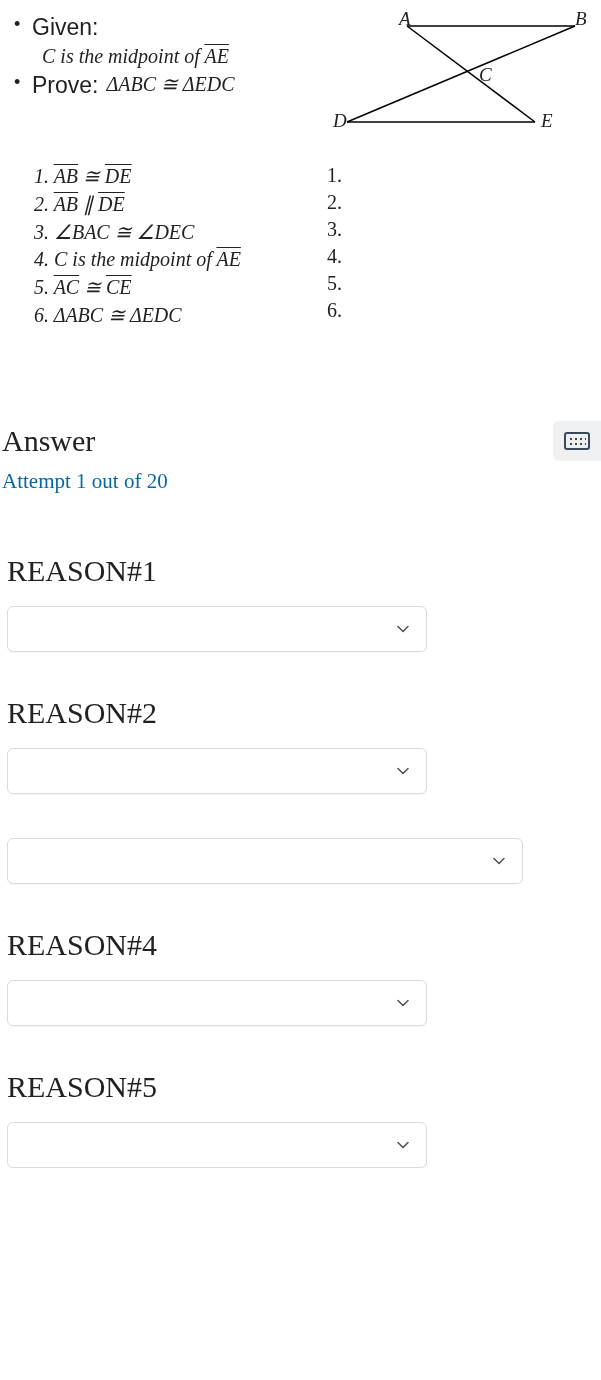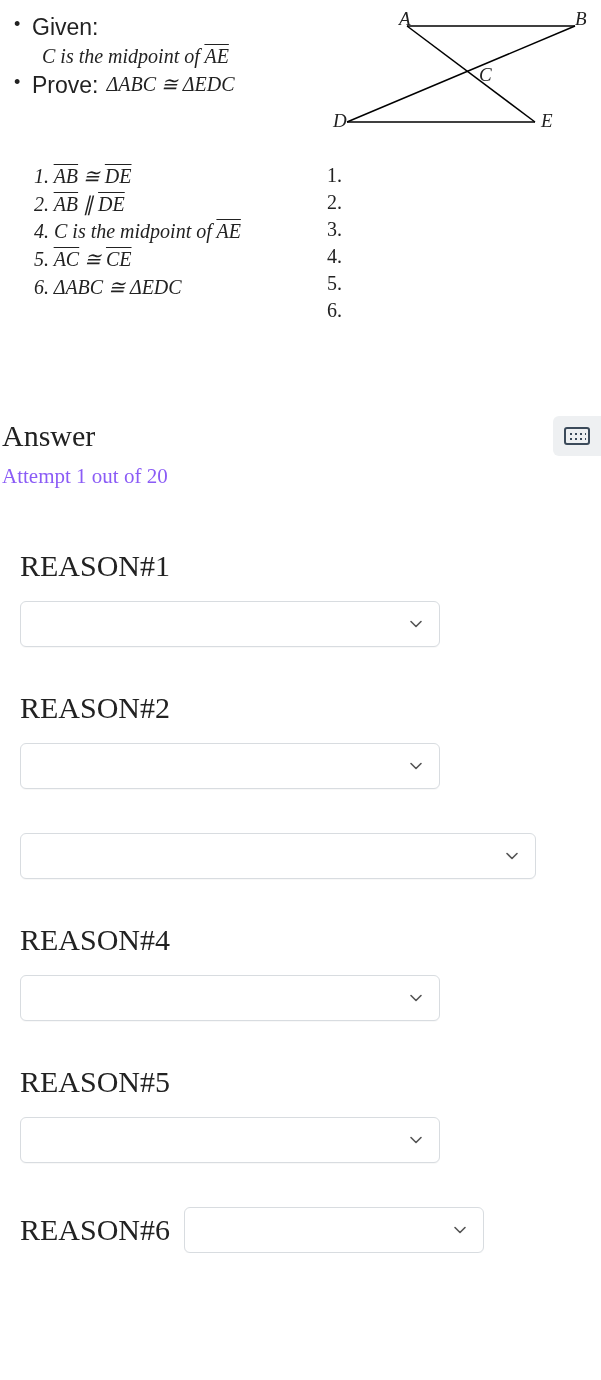--- a/index.html
+++ b/index.html
@@ -42,23 +42,23 @@
       radial-gradient(circle at 3px 3px, #3b4a5a 1px, transparent 1px),
       radial-gradient(circle at 8px 3px, #3b4a5a 1px, transparent 1px),
       radial-gradient(circle at 13px 3px, #3b4a5a 1px, transparent 1px),
       radial-gradient(circle at 18px 3px, #3b4a5a 1px, transparent 1px),
       radial-gradient(circle at 3px 8px, #3b4a5a 1px, transparent 1px),
       radial-gradient(circle at 8px 8px, #3b4a5a 1px, transparent 1px),
       radial-gradient(circle at 13px 8px, #3b4a5a 1px, transparent 1px),
       radial-gradient(circle at 18px 8px, #3b4a5a 1px, transparent 1px);
   }
 
-  .attempt { color: #8b5cf6; font-family: Georgia, serif; font-size: 21px; padding: 8px 0 0 2px; }
-
-  .reason-block { margin-top: 44px; padding-left: 20px; }
+  .attempt { color: #0369a1; font-family: Georgia, serif; font-size: 21px; padding: 8px 0 0 2px; }
+
+  .reason-block { margin-top: 44px; padding-left: 7px; }
   .reason-block.first { margin-top: 60px; }
   .reason-title { font-family: Georgia, serif; font-size: 30px; margin-bottom: 18px; }
   .inline-row { display: flex; align-items: center; gap: 14px; }
   .inline-row .reason-title { margin-bottom: 0; }
 
   .dropdown {
     position: relative;
     height: 46px;
     border: 1px solid #d8dce0;
     border-radius: 6px;
@@ -111,20 +111,21 @@
         <span class="diagram-label" style="left:-4px; top:96px;">D</span>
         <span class="diagram-label" style="left:204px; top:96px;">E</span>
       </div>
     </div>
   </div>
 
   <div class="sr">
     <div class="stcol">
       <div class="strow"><span class="num">1.</span> <span><span class="ov">AB</span> ≅ <span class="ov">DE</span></span></div>
       <div class="strow"><span class="num">2.</span> <span><span class="ov">AB</span> ∥ <span class="ov">DE</span></span></div>
+      <div class="strow"><span class="num">3.</span> <span>∠BAC ≅ ∠DEC</span></div>
       <div class="strow"><span class="num">4.</span> <span>C is the midpoint of <span class="ov">AE</span></span></div>
       <div class="strow"><span class="num">5.</span> <span><span class="ov">AC</span> ≅ <span class="ov">CE</span></span></div>
       <div class="strow"><span class="num">6.</span> <span>ΔABC ≅ ΔEDC</span></div>
     </div>
     <div class="rscol">
       <div class="rsrow">1.</div>
       <div class="rsrow">2.</div>
       <div class="rsrow">3.</div>
       <div class="rsrow">4.</div>
       <div class="rsrow">5.</div>
@@ -189,26 +190,14 @@
     <div class="reason-title">REASON#5</div>
     <div class="dropdown w-a">
       <span class="chev">
         <svg viewBox="0 0 14 14">
             <path d="M2 4.5 L7 9.5 L12 4.5" stroke="#555" stroke-width="1.6" fill="none" stroke-linecap="round" stroke-linejoin="round"></path>
           </svg>
       </span>
     </div>
   </div>
 
-  <div class="reason-block">
-    <div class="inline-row">
-      <div class="reason-title">REASON#6</div>
-      <div class="dropdown w-c">
-        <span class="chev">
-          <svg viewBox="0 0 14 14">
-              <path d="M2 4.5 L7 9.5 L12 4.5" stroke="#555" stroke-width="1.6" fill="none" stroke-linecap="round" stroke-linejoin="round"></path>
-            </svg>
-        </span>
-      </div>
-    </div>
-  </div>
 
 </div>
 
 </body></html>

